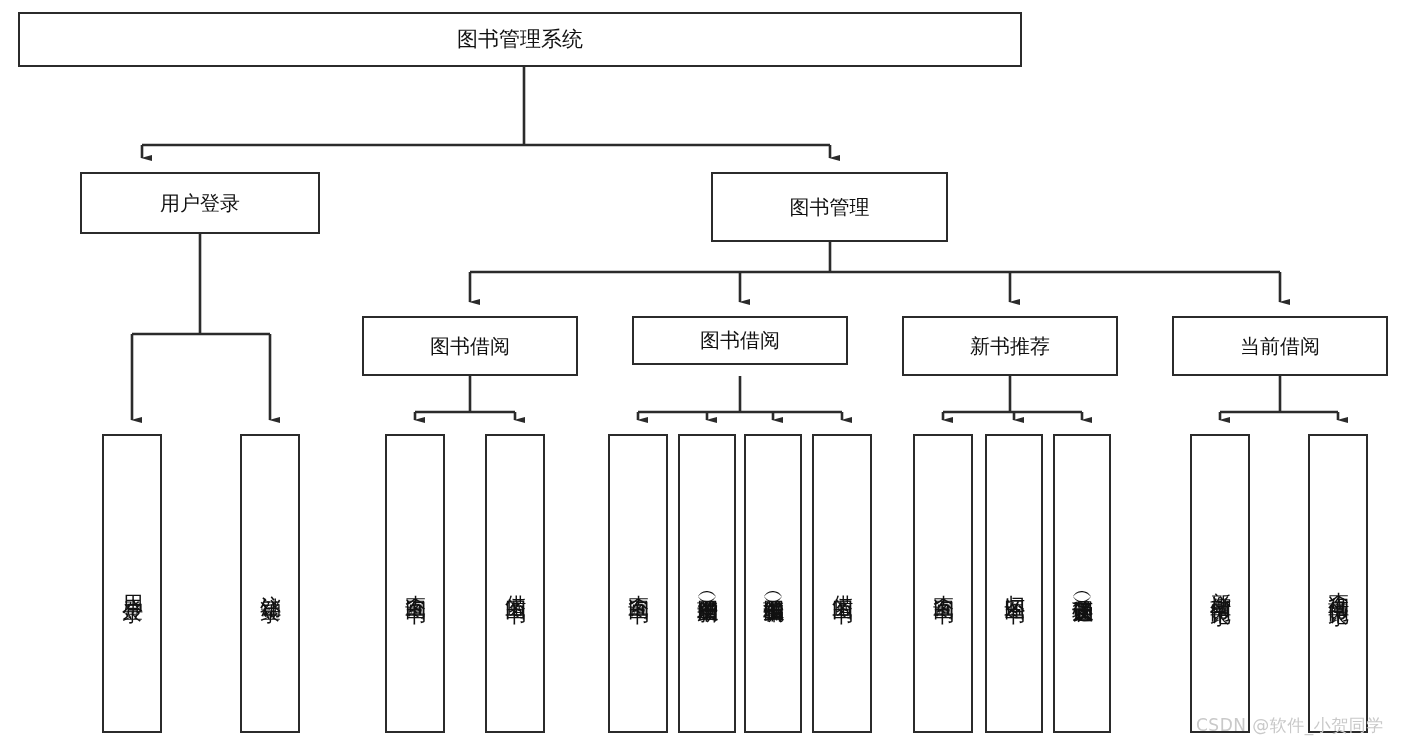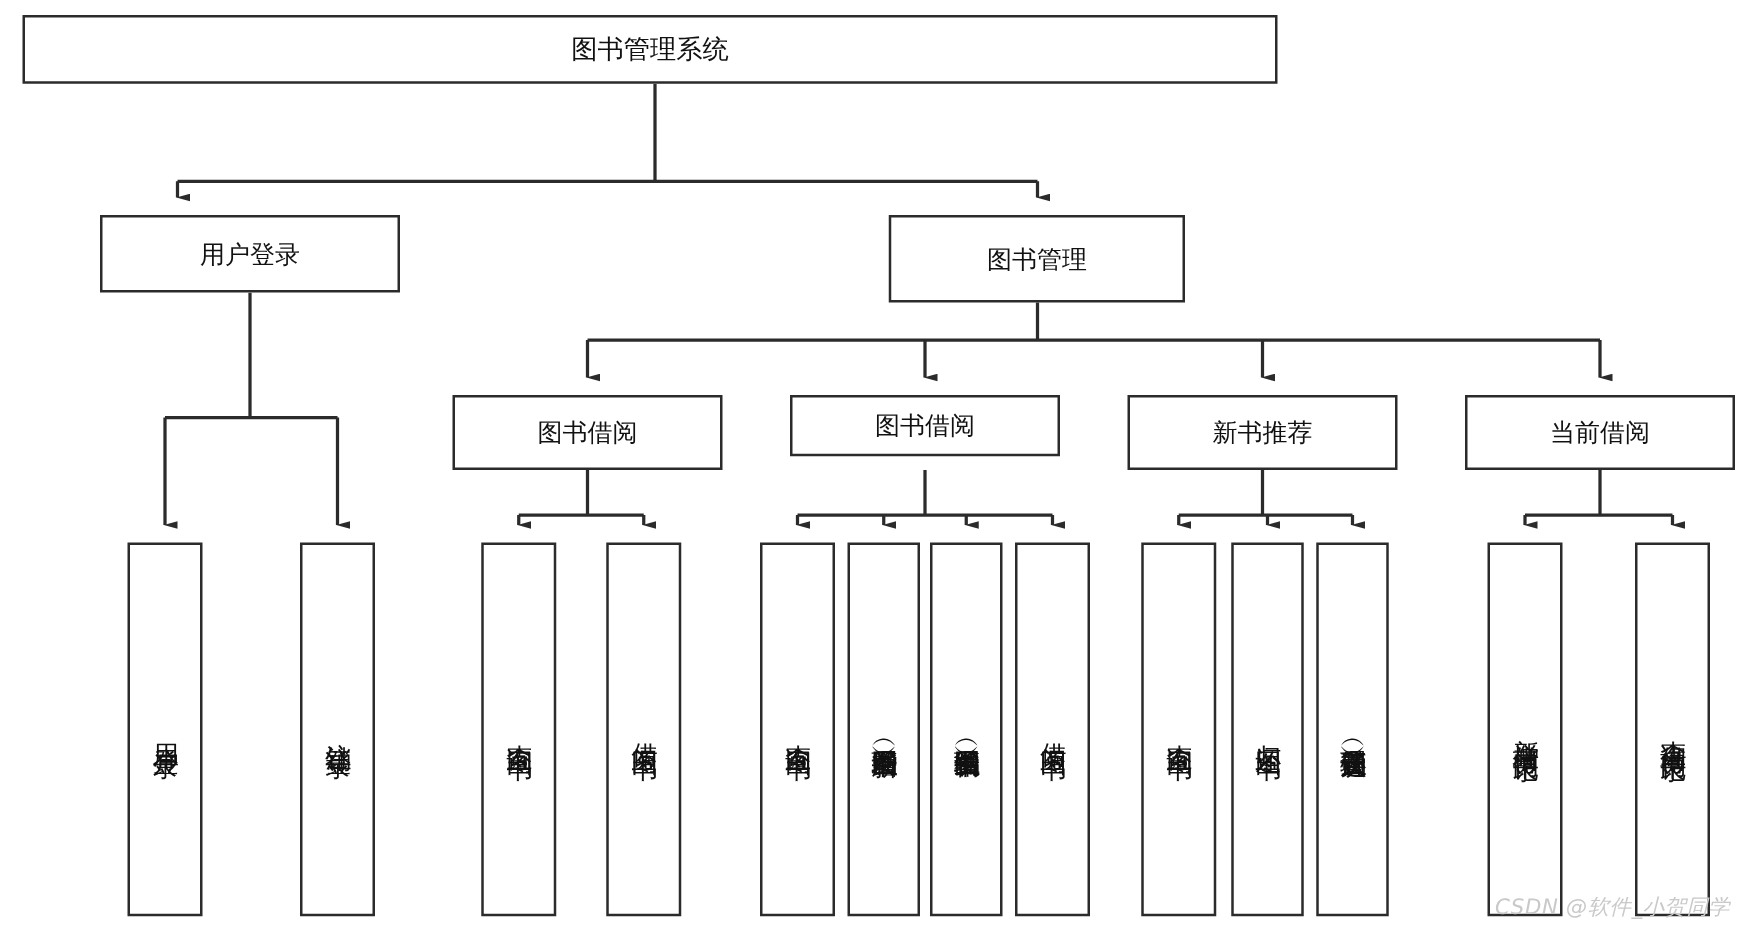--- a/index.html
+++ b/index.html
@@ -6,21 +6,21 @@
   html,body{margin:0;padding:0;background:#ffffff;}
   body{font-family:"DejaVu Sans","Liberation Sans",sans-serif;}
   #canvas{position:relative;width:1405px;height:747px;background:#ffffff;overflow:hidden;}
   .node{position:absolute;box-sizing:border-box;background:#ffffff;border:2px solid #2b2b2b;display:flex;align-items:center;justify-content:center;}
   .node .lbl{color:#111111;font-size:20px;line-height:1.12;white-space:nowrap;}
   .node.vert{align-items:center;justify-content:center;}
   .node.vert .lbl{writing-mode:vertical-rl;text-orientation:upright;white-space:nowrap;letter-spacing:3px;font-size:21px;}
   .node.vert.tight .lbl{letter-spacing:0px;font-size:21px;}
   .node.root .lbl{font-size:21px;}
   svg#wires{position:absolute;left:0;top:0;width:1405px;height:747px;pointer-events:none;}
-  .wm{position:absolute;color:#c9c9c9;font-size:17px;white-space:nowrap;letter-spacing:.5px;font-style:italic;}
+  .wm{position:absolute;color:#c9c9c9;font-size:17px;white-space:nowrap;letter-spacing:.5px;}
 </style>
 </head>
 <body>
 
 <div id="canvas">
 
   <svg id="wires" viewBox="0 0 1405 747">
     <defs>
       <marker id="arw" markerWidth="10" markerHeight="12" refX="3" refY="10" orient="auto" markerUnits="userSpaceOnUse">
         <path d="M0,0 L6,0 L3,11 Z" fill="#2b2b2b"></path>

